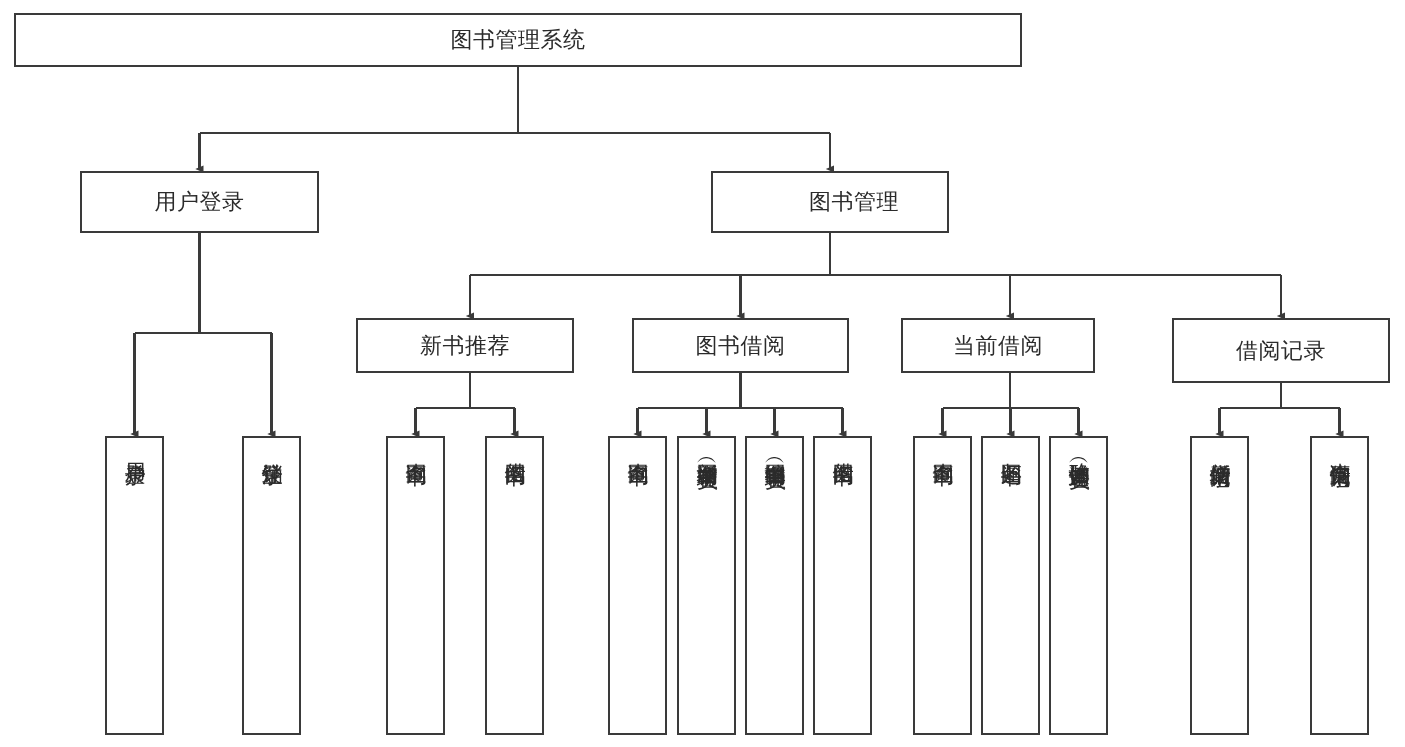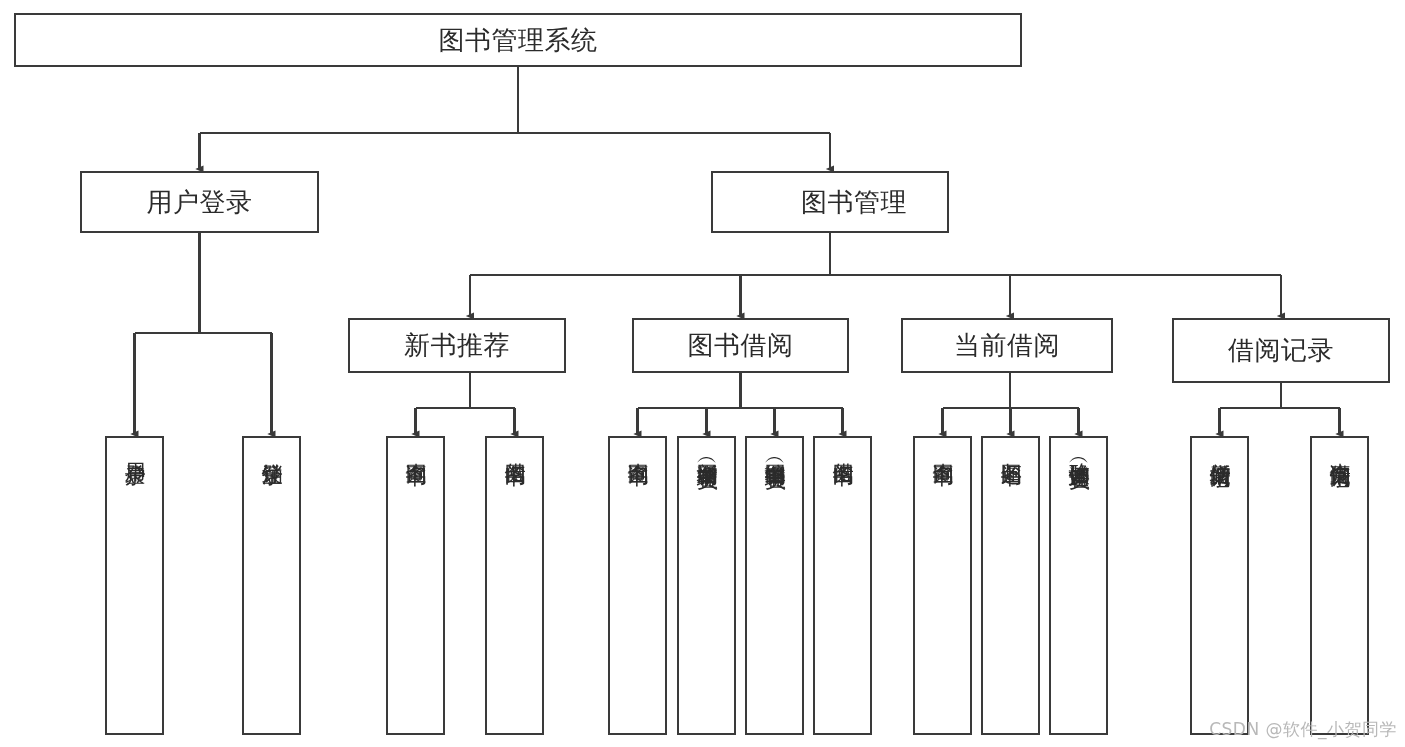--- a/index.html
+++ b/index.html
@@ -40,21 +40,21 @@
     overflow: hidden;
   }
   .node-label {
     display: block;
     text-align: center;
     line-height: 1.18;
     white-space: nowrap;
     color: #2b2b2b;
   }
   .node.horizontal .node-label {
-    font-size: 26px;
+    font-size: 22px;
     letter-spacing: 0.5px;
   }
   .node.vertical {
     align-items: flex-start;
     padding-top: 8px;
   }
   .node.vertical .node-label {
     writing-mode: vertical-rl;
     text-orientation: upright;
     font-size: 21px;
@@ -124,27 +124,27 @@
   <div id="nodes-layer">
       <div class="node horizontal" style="left: 14px; top: 13px; width: 1008px; height: 54px;">
         <span class="node-label">图书管理系统</span>
       </div>
       <div class="node horizontal" style="left: 80px; top: 171px; width: 239px; height: 62px;">
         <span class="node-label">用户登录</span>
       </div>
       <div class="node horizontal" style="left: 711px; top: 171px; width: 238px; height: 62px; padding-left: 48px;">
         <span class="node-label">图书管理</span>
       </div>
-      <div class="node horizontal" style="left: 348px; top: 318px; width: 218px; height: 55px;">
+      <div class="node horizontal" style="left: 356px; top: 318px; width: 218px; height: 55px;">
         <span class="node-label">新书推荐</span>
       </div>
       <div class="node horizontal" style="left: 632px; top: 318px; width: 217px; height: 55px;">
         <span class="node-label">图书借阅</span>
       </div>
-      <div class="node horizontal" style="left: 901px; top: 318px; width: 212px; height: 55px;">
+      <div class="node horizontal" style="left: 901px; top: 318px; width: 194px; height: 55px;">
         <span class="node-label">当前借阅</span>
       </div>
       <div class="node horizontal" style="left: 1172px; top: 318px; width: 218px; height: 65px;">
         <span class="node-label">借阅记录</span>
       </div>
       <div class="node vertical" style="left: 105px; top: 436px; width: 59px; height: 299px;">
         <span class="node-label">用户登录</span>
       </div>
       <div class="node vertical" style="left: 242px; top: 436px; width: 59px; height: 299px;">
         <span class="node-label">注销登录</span>
@@ -177,14 +177,13 @@
         <span class="node-label">确认归还（管理员）</span>
       </div>
       <div class="node vertical" style="left: 1190px; top: 436px; width: 59px; height: 299px;">
         <span class="node-label">新增借阅记录</span>
       </div>
       <div class="node vertical" style="left: 1310px; top: 436px; width: 59px; height: 299px;">
         <span class="node-label">查询借阅记录</span>
       </div>
     </div>
 
-  <div id="watermark">CSDN @软件_小贺同学</div>
 </div>
 
 </body></html>

